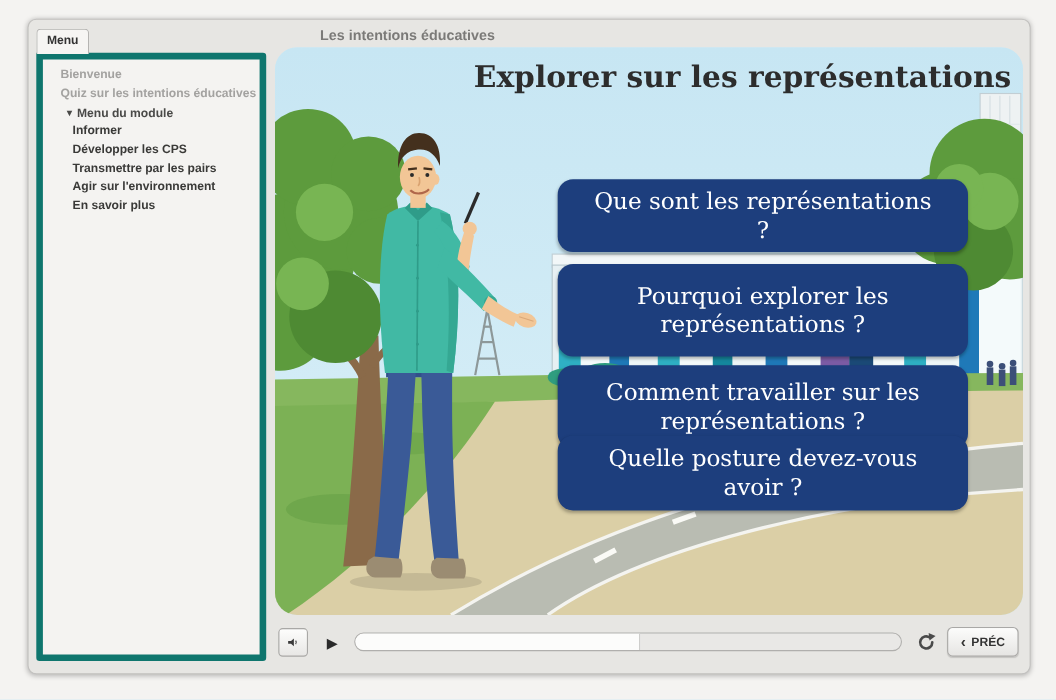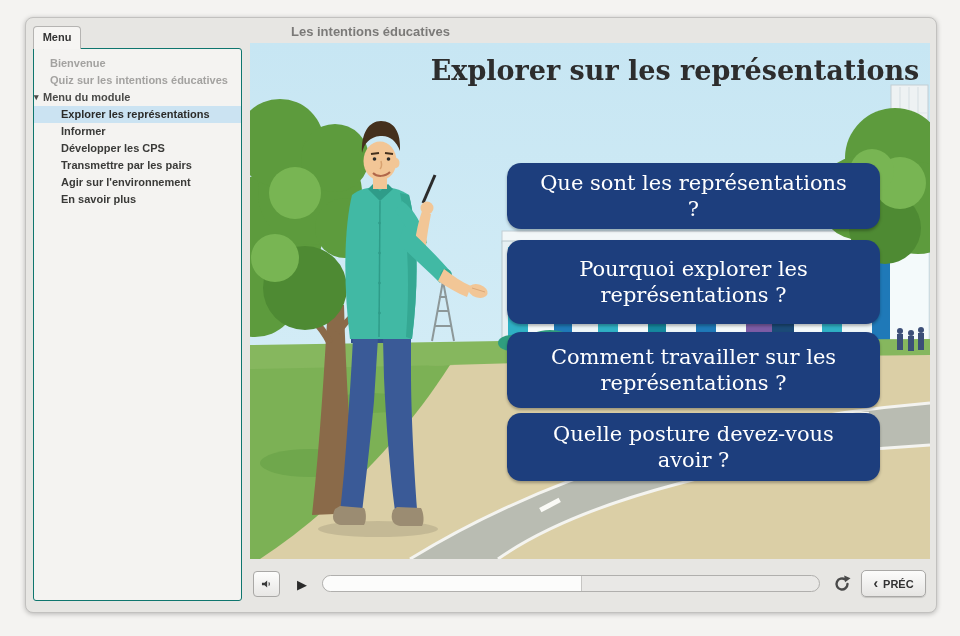--- a/index.html
+++ b/index.html
@@ -15,59 +15,59 @@
   }
   
   .menu-tab{
     position:absolute;left:33px;top:26px;width:48px;height:23px;z-index:3;
     background:#f6f5f3;border:1px solid #b5b4b2;border-bottom:none;
     border-radius:4px 4px 0 0;box-sizing:border-box;
     font-size:11px;font-weight:bold;color:#333;text-align:center;line-height:21px;
   }
   .sidebar{
     position:absolute;left:33px;top:48px;width:209px;height:553px;
-    background:#f4f3f1;border:1px solid #0f766e;border-radius:0 3px 3px 3px;
+    background:#f4f3f1;border:6px solid #0f766e;border-radius:0 3px 3px 3px;
     box-sizing:border-box;padding-top:6px;z-index:2;
   }
   .menu-item{height:17px;line-height:17px;font-size:11px;font-weight:bold;
     white-space:nowrap;overflow:hidden;cursor:pointer;}
   .l0{padding-left:16px;}
   .l1{padding-left:27px;}
   .visited{color:#a3a2a0;}
-  .parent{color:#4a4a48;padding-left:0;}
+  .parent{color:#4a4a48;padding-left:22px;}
   .caret{display:inline-block;width:9px;font-size:9px;vertical-align:1px;}
   .normal{color:#3a3a38;}
   .selected{background:#cbe3f2;color:#2b2b29;}
   
   .content-header{
     position:absolute;left:259px;top:24px;
     font-size:13px;font-weight:bold;color:#7b7a78;padding-left:32px;
   }
   
   .slide{
     position:absolute;left:250px;top:43px;width:680px;height:516px;
-    border-radius:0;overflow:hidden;background:#cfe9f5;
+    border-radius:20px;overflow:hidden;background:#cfe9f5;
   }
   .slide svg.scene{position:absolute;left:0;top:0;display:block;}
   .slide-title{
     position:absolute;left:178px;top:12px;width:494px;text-align:center;
     font-family:"DejaVu Serif",serif;font-weight:bold;font-size:27px;
     color:#2d2d2d;white-space:nowrap;
   }
   .slide-btn{
     position:absolute;left:257px;width:373px;box-sizing:border-box;
     background:#1d3e7d;border-radius:14px;color:#ffffff;
     font-family:"DejaVu Serif",serif;font-size:21px;line-height:1.25;
     display:flex;align-items:center;justify-content:center;text-align:center;
     padding:0 26px;box-shadow:0 2px 3px rgba(0,0,0,.28);cursor:pointer;
   }
   .b0{top:120px;height:66px;}
   .b1{top:197px;height:84px;}
   .b2{top:289px;height:76px;}
-  .b3{top:370px;height:68px;}
+  .b3{top:353px;height:68px;}
   
   .vol-btn{
     position:absolute;left:253px;top:571px;width:27px;height:26px;box-sizing:border-box;
     border:1px solid #a9a8a6;border-radius:4px;
     background:linear-gradient(#fdfdfc,#e8e7e5);
     display:flex;align-items:center;justify-content:center;cursor:pointer;
   }
   .play-btn{
     position:absolute;left:288px;top:571px;width:28px;height:26px;
     border:none;background:transparent;font-size:13px;color:#2a2a2a;
@@ -100,21 +100,20 @@
 <div class="frame"></div>
 
 <div class="menu-tab">Menu</div>
 
 <div class="sidebar">
   <div class="menu-item l0 visited">Bienvenue</div>
   <div class="menu-item l0 visited">Quiz sur les intentions éducatives</div>
   <div class="menu-item l0 parent">
     <span class="caret">▾</span><span>Menu du module</span>
   </div>
-  <div class="menu-item l1 selected">Explorer les représentations</div>
   <div class="menu-item l1 normal">Informer</div>
   <div class="menu-item l1 normal">Développer les CPS</div>
   <div class="menu-item l1 normal">Transmettre par les pairs</div>
   <div class="menu-item l1 normal">Agir sur l'environnement</div>
   <div class="menu-item l1 normal">En savoir plus</div>
 </div>
 
 <div class="content-header">Les intentions éducatives</div>
 
 <div class="slide">

